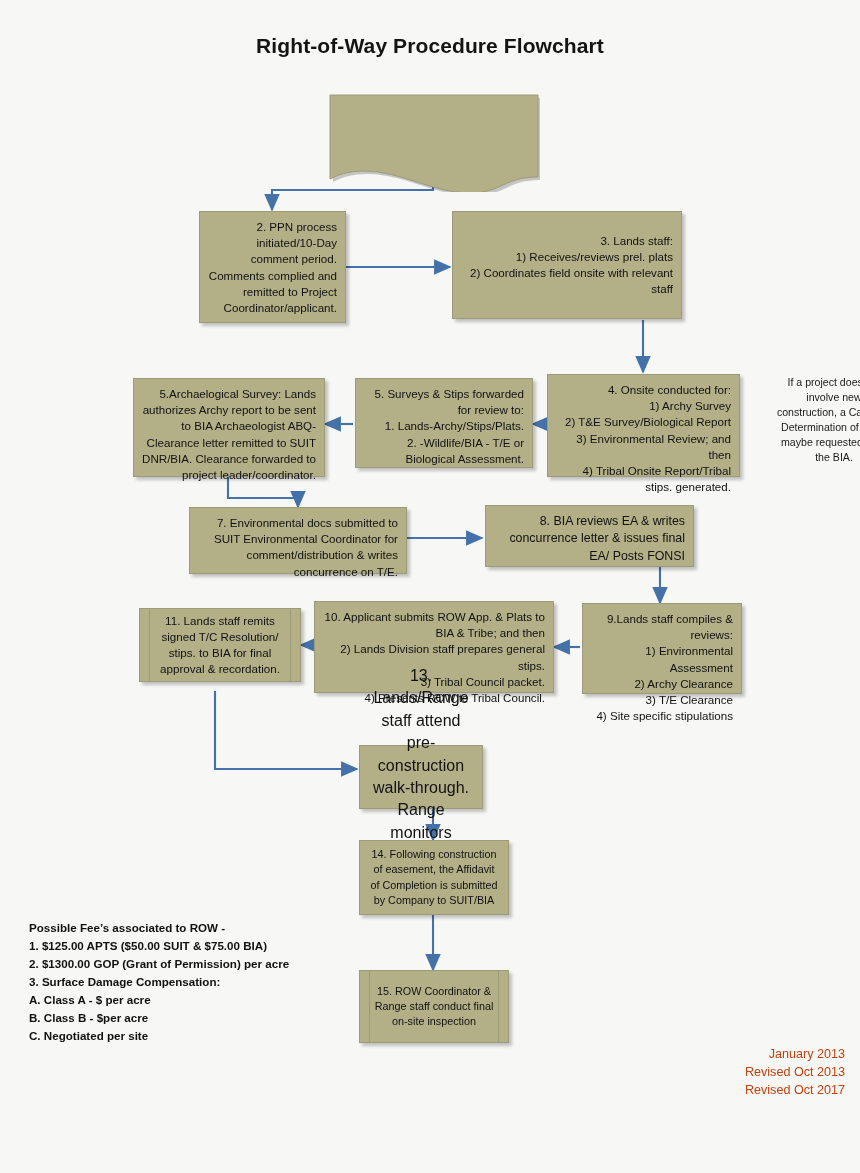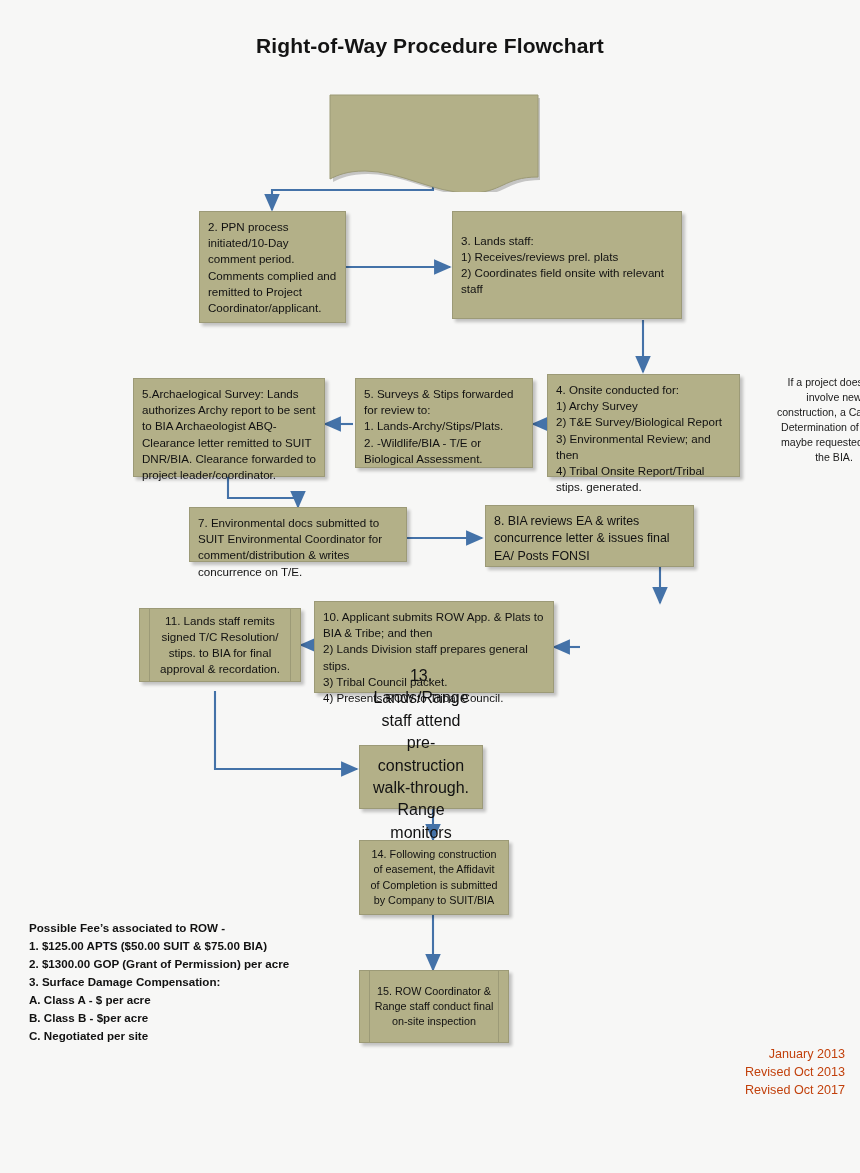--- a/index.html
+++ b/index.html
@@ -20,20 +20,21 @@
     position:absolute;
     background:#b3b088;
     border:1px solid #9c9a77;
     box-sizing:border-box;
     color:#111;
     font-size:11.6px;
     line-height:1.40;
     box-shadow:3px 3px 3px rgba(0,0,0,.22);
     padding:7px 8px;
     z-index:5;
+    text-align:right;
   }
   .node.center{text-align:center;}
   .node.mid{display:flex;flex-direction:column;justify-content:center;}
   
   .node.sidebars::before,
   .node.sidebars::after{
     content:"";position:absolute;top:0;bottom:0;width:1px;background:#9c9a77;
   }
   .node.sidebars::before{left:9px;}
   .node.sidebars::after{right:9px;}
@@ -133,28 +134,35 @@
   <div class="node" style="left:355px;top:378px;width:178px;height:90px;">
     <span style="white-space:pre-line;">5. Surveys &amp; Stips  forwarded for review to:
 1. Lands-Archy/Stips/Plats.
 2. -Wildlife/BIA -  T/E or Biological Assessment.</span>
   </div>
 
   <div class="node" style="left:133px;top:378px;width:192px;height:99px;">
     <span>5.Archaelogical Survey: Lands authorizes Archy report to be sent to BIA Archaeologist ABQ-Clearance letter remitted to SUIT DNR/BIA. Clearance forwarded to project leader/coordinator.</span>
   </div>
 
-  <div class="node" style="left:189px;top:507px;width:218px;height:55px;">
+  <div class="node" style="left:189px;top:507px;width:218px;height:67px;">
     <span>7. Environmental docs submitted to SUIT Environmental Coordinator for comment/distribution &amp; writes concurrence on T/E.</span>
   </div>
 
   <div class="node" style="left:485px;top:505px;width:209px;height:62px;font-size:12.4px;">
     <span>8. BIA reviews EA &amp; writes concurrence letter &amp; issues final EA/ Posts FONSI</span>
   </div>
 
+  <div class="node" style="left:582px;top:603px;width:160px;height:91px;">
+    <span style="white-space:pre-line;">9.Lands staff compiles &amp; reviews:
+1) Environmental Assessment
+2) Archy Clearance
+3) T/E Clearance
+4) Site specific stipulations</span>
+  </div>
 
   <div class="node" style="left:314px;top:601px;width:240px;height:92px;">
     <span style="white-space:pre-line;">10. Applicant submits ROW App. &amp; Plats to BIA &amp; Tribe; and then
 2) Lands Division staff prepares general stips.
 3) Tribal Council packet.
 4) Presents ROW to Tribal Council.</span>
   </div>
 
   <div class="node center mid sidebars" style="left:139px;top:608px;width:162px;height:74px;">
     <span>11. Lands staff remits signed T/C Resolution/ stips. to BIA  for final approval &amp; recordation.</span>

